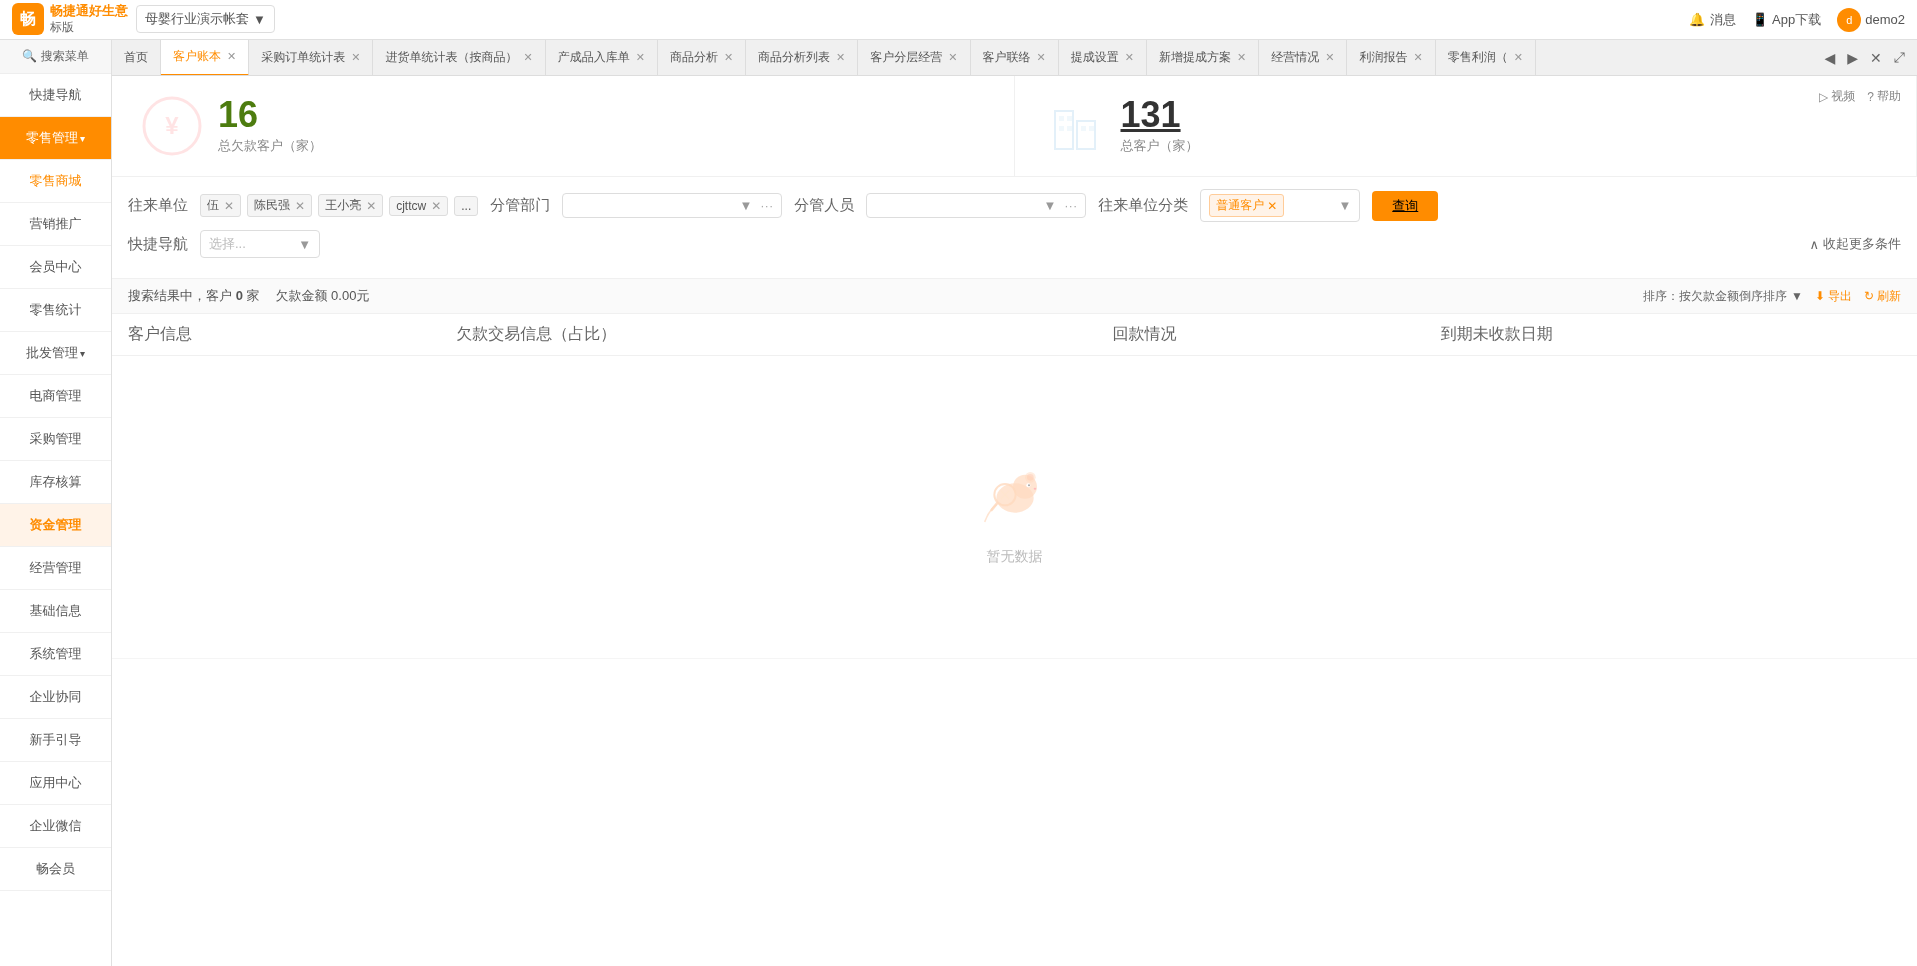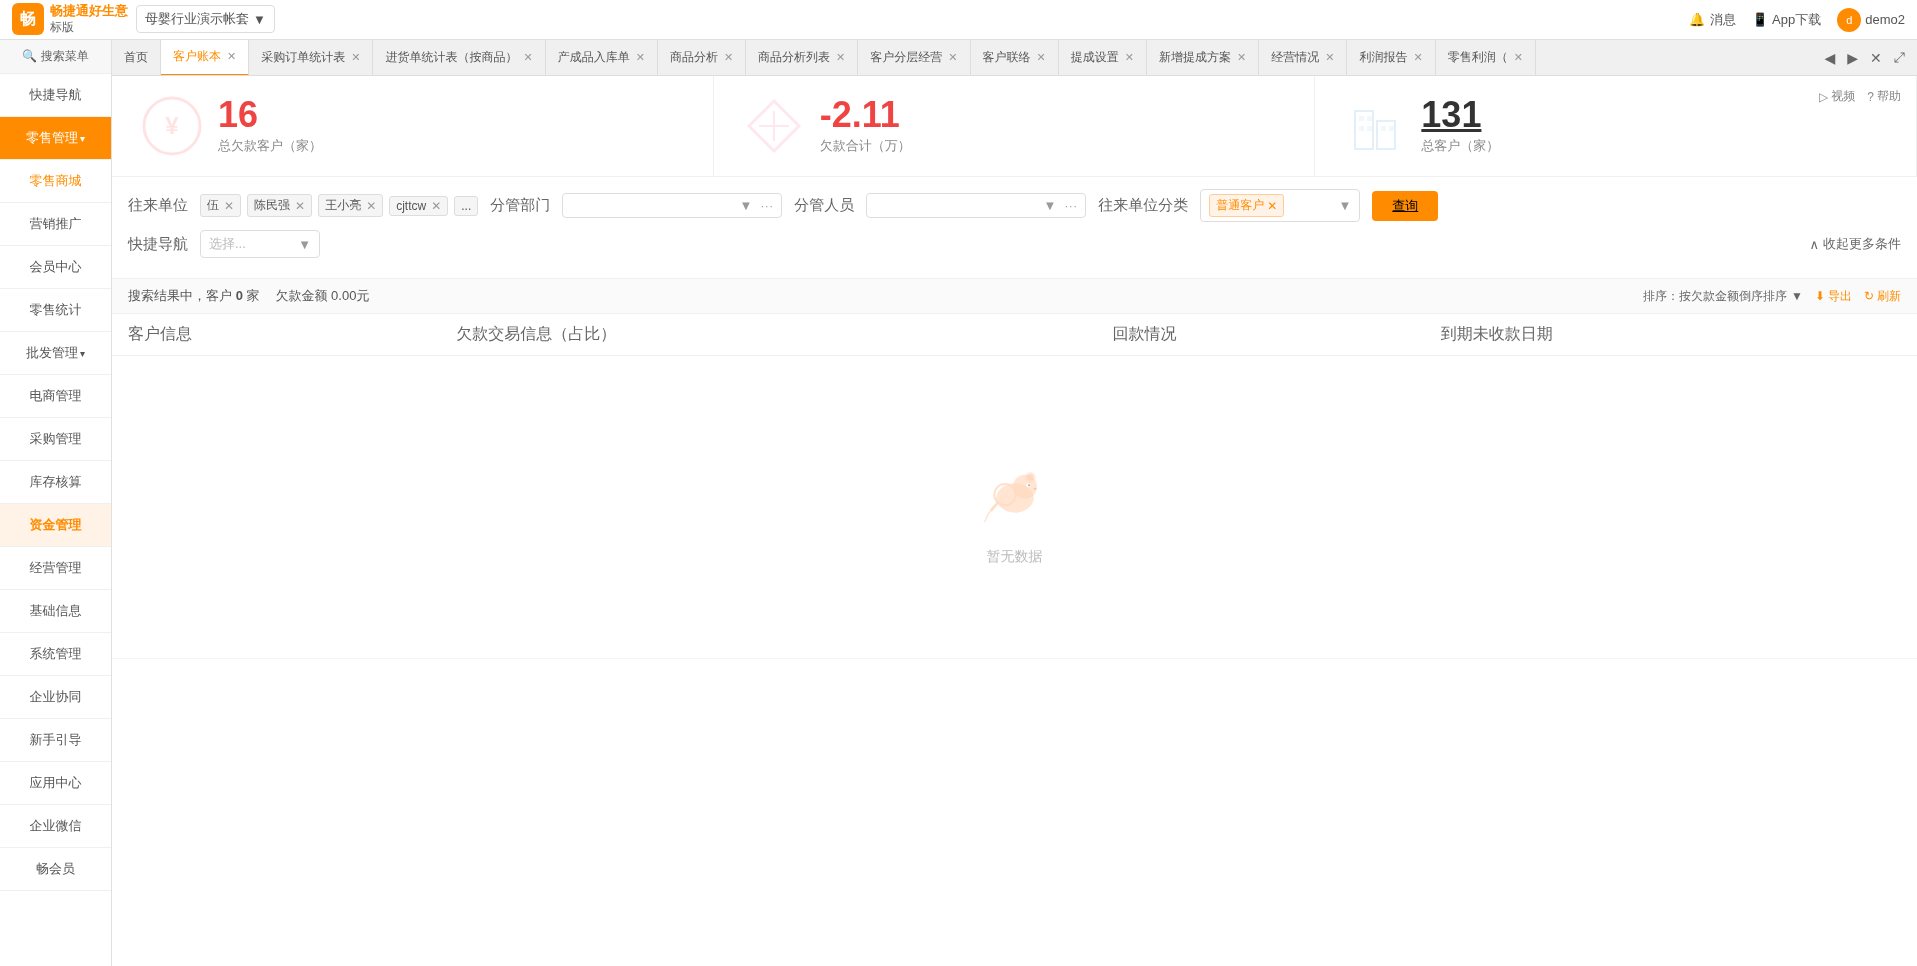--- a/index.html
+++ b/index.html
@@ -44,21 +44,21 @@
     
     .stats-row { display: flex; border-bottom: 1px solid #f0f0f0; background: #fff; position: relative; }
     .stat-card { flex: 1; padding: 20px 30px; display: flex; align-items: center; gap: 16px; border-right: 1px solid #f0f0f0; position: relative; }
     .stat-card:last-child { border-right: none; }
     .stat-icon { width: 60px; height: 60px; opacity: 0.15; display: flex; align-items: center; justify-content: center; }
     .stat-icon.red { color: #ff4d4f; }
     .stat-icon.pink { color: #ff6b8a; }
     .stat-icon.blue { color: #4a9edd; }
     .stat-value-area { }
     .stat-value { font-size: 36px; font-weight: bold; color: #ff4d4f; line-height: 1; }
-    .stat-value.red { color: #ef4444; }
+    .stat-value.red { color: #4d7c0f; }
     .stat-value.black { color: #333; text-decoration: underline; }
     .stat-label { font-size: 13px; color: #888; margin-top: 4px; }
     .top-right-links { position: absolute; top: 12px; right: 16px; display: flex; gap: 12px; font-size: 12px; color: #888; }
     .top-right-links span { cursor: pointer; display: flex; align-items: center; gap: 3px; }
 
     
     .filter-area { background: #fff; padding: 12px 16px; border-bottom: 1px solid #f0f0f0; }
     .filter-row { display: flex; align-items: center; gap: 12px; margin-bottom: 8px; flex-wrap: wrap; }
     .filter-label { color: #666; font-size: 15px; white-space: nowrap; }
     .filter-tags { display: flex; align-items: center; gap: 6px; flex-wrap: wrap; }
@@ -271,33 +271,20 @@
               <circle cx="30" cy="30" r="28" stroke="#ff4d4f" stroke-width="3" fill="none"></circle>
               <text x="30" y="38" text-anchor="middle" font-size="24" fill="#ff4d4f" font-weight="bold">¥</text>
             </svg>
           </div>
           <div class="stat-value-area">
             <div class="stat-value red">16</div>
             <div class="stat-label">总欠款客户（家）</div>
           </div>
         </div>
 
-        <div class="stat-card">
-          <div class="stat-icon pink">
-            <svg width="60" height="60" viewBox="0 0 60 60" fill="none">
-              <polygon points="30,5 55,30 30,55 5,30" stroke="#ff6b8a" stroke-width="3" fill="none"></polygon>
-              <line x1="30" y1="15" x2="30" y2="45" stroke="#ff6b8a" stroke-width="2"></line>
-              <line x1="15" y1="30" x2="45" y2="30" stroke="#ff6b8a" stroke-width="2"></line>
-            </svg>
-          </div>
-          <div class="stat-value-area">
-            <div class="stat-value red">-2.11</div>
-            <div class="stat-label">欠款合计（万）</div>
-          </div>
-        </div>
 
         <div class="stat-card">
           <div class="stat-icon blue">
             <svg width="60" height="60" viewBox="0 0 60 60" fill="none">
               <rect x="10" y="15" width="18" height="38" stroke="#4a9edd" stroke-width="2" fill="none"></rect>
               <rect x="32" y="25" width="18" height="28" stroke="#4a9edd" stroke-width="2" fill="none"></rect>
               <rect x="14" y="20" width="5" height="5" fill="#4a9edd" opacity="0.5"></rect>
               <rect x="22" y="20" width="5" height="5" fill="#4a9edd" opacity="0.5"></rect>
               <rect x="14" y="30" width="5" height="5" fill="#4a9edd" opacity="0.5"></rect>
               <rect x="22" y="30" width="5" height="5" fill="#4a9edd" opacity="0.5"></rect>

